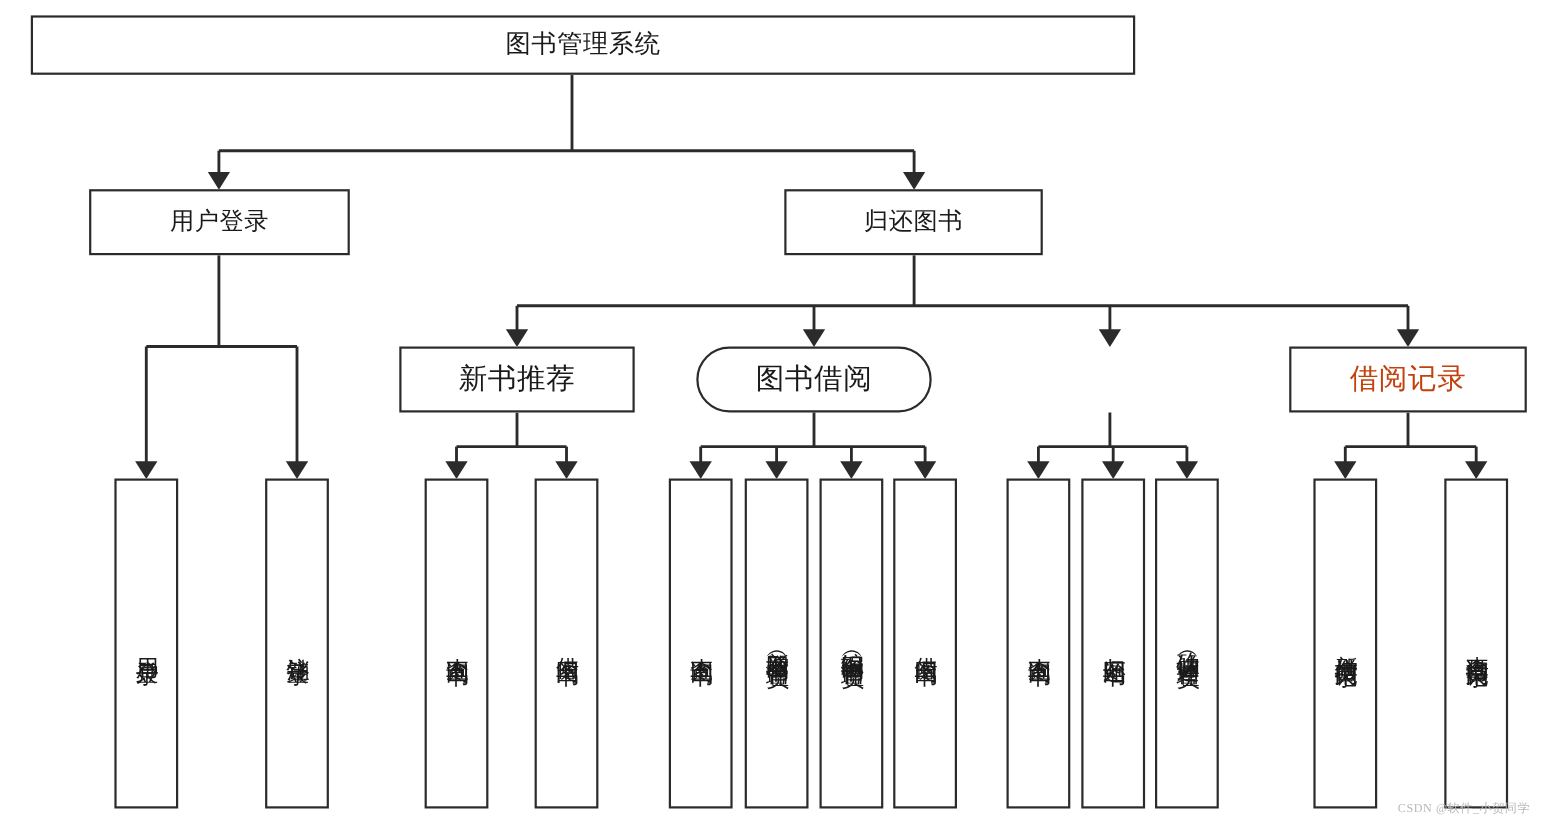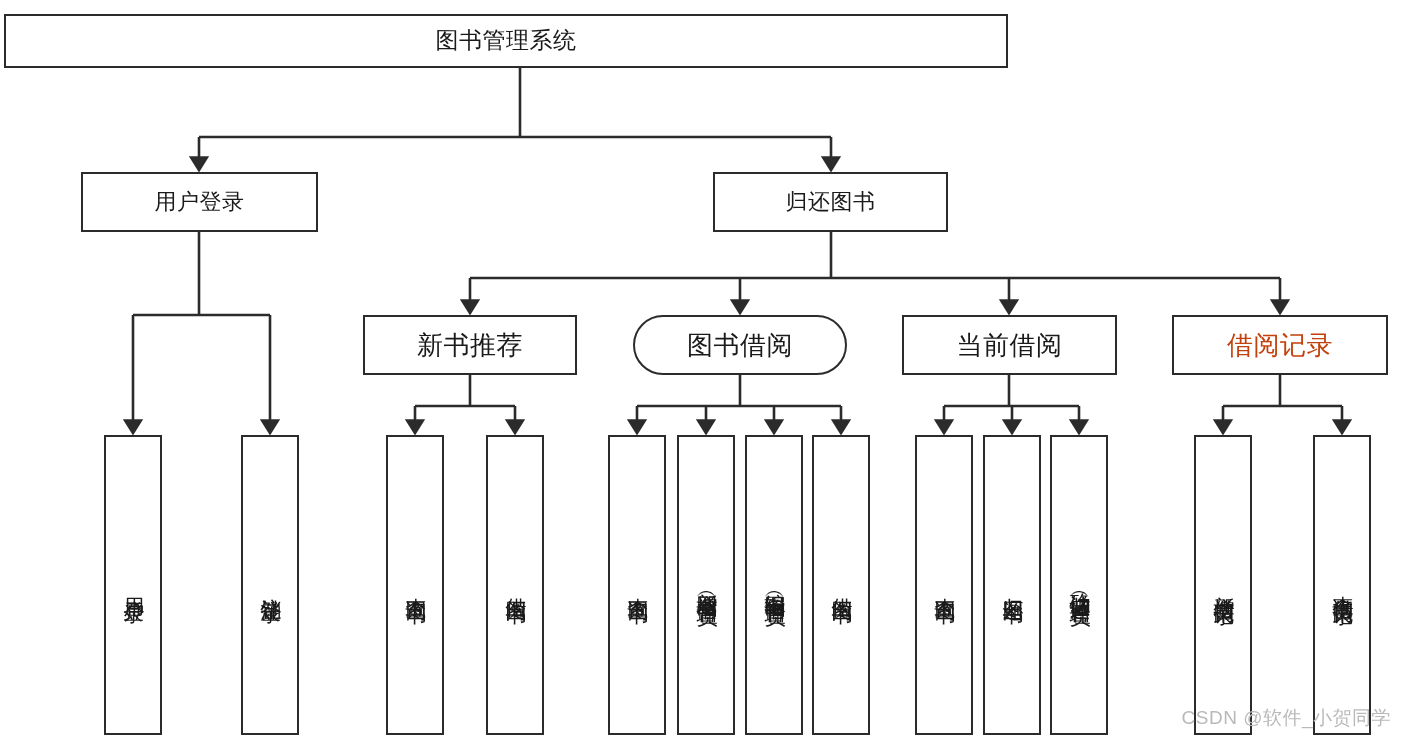--- a/index.html
+++ b/index.html
@@ -55,26 +55,26 @@
     white-space: normal;
     max-height: 100%;
   }
   .node.root .lbl { font-size: 23px; }
   .node.l1 .lbl { font-size: 22px; }
   .node.l2 .lbl { font-size: 26px; }
 
   #watermark {
     position: absolute;
     right: 14px;
-    bottom: 16px;
-    font-size: 19px;
+    bottom: 5px;
+    font-size: 11px;
     color: #b9b9b9;
     letter-spacing: 0.5px;
     white-space: nowrap;
-    font-family: Liberation Sans, sans-serif;
+    font-family: Liberation Serif, serif;
   }
 </style>
 </head>
 <body>
 
 <div id="canvas">
 
   <svg id="connectors" viewBox="0 0 1405 747" xmlns="http://www.w3.org/2000/svg">
     <defs>
       <marker id="arrow" markerWidth="9" markerHeight="9" refX="2.2" refY="4.5" orient="auto" markerUnits="strokeWidth">
@@ -118,39 +118,36 @@
       <path d="M1012,406 L1012,425" marker-end="url(#arrow)"></path>
       <path d="M1079,406 L1079,425" marker-end="url(#arrow)"></path>
 
       <path d="M1280,375 L1280,406"></path>
       <path d="M1223,406 L1342,406"></path>
       <path d="M1223,406 L1223,425" marker-end="url(#arrow)"></path>
       <path d="M1342,406 L1342,425" marker-end="url(#arrow)"></path>
     </g>
   </svg>
 
-  <div class="node root" style="left: 4px; top: 14px; width: 1004px; height: 54px; border-color: rgb(43, 43, 43); background: rgb(255, 255, 255); color: rgb(26, 26, 26);">
+  <div class="node root" style="left: 28px; top: 14px; width: 1004px; height: 54px; border-color: rgb(43, 43, 43); background: rgb(255, 255, 255); color: rgb(26, 26, 26);">
     <span class="lbl">图书管理系统</span>
   </div>
 
   <div class="node l1" style="left: 81px; top: 172px; width: 237px; height: 60px; border-color: rgb(43, 43, 43); background: rgb(255, 255, 255); color: rgb(26, 26, 26);">
     <span class="lbl">用户登录</span>
   </div>
   <div class="node l1" style="left: 713px; top: 172px; width: 235px; height: 60px; border-color: rgb(43, 43, 43); background: rgb(255, 255, 255); color: rgb(26, 26, 26);">
     <span class="lbl">归还图书</span>
   </div>
 
   <div class="node l2" style="left: 363px; top: 315px; width: 214px; height: 60px; border-color: rgb(43, 43, 43); background: rgb(255, 255, 255); color: rgb(26, 26, 26);">
     <span class="lbl">新书推荐</span>
   </div>
   <div class="node l2" style="left: 633px; top: 315px; width: 214px; height: 60px; border-color: rgb(43, 43, 43); background: rgb(255, 255, 255); color: rgb(26, 26, 26); border-radius: 30px;">
     <span class="lbl">图书借阅</span>
-  </div>
-  <div class="node l2" style="left: 902px; top: 315px; width: 215px; height: 60px; border-color: rgb(43, 43, 43); background: rgb(255, 255, 255); color: rgb(26, 26, 26);">
-    <span class="lbl">当前借阅</span>
   </div>
   <div class="node l2" style="left: 1172px; top: 315px; width: 216px; height: 60px; border-color: rgb(43, 43, 43); background: rgb(255, 255, 255); color: #c2410c;">
     <span class="lbl">借阅记录</span>
   </div>
 
   <div class="node vert" style="left: 104px; top: 435px; width: 58px; height: 300px; border-color: rgb(43, 43, 43); background: rgb(255, 255, 255); color: rgb(26, 26, 26);">
     <span class="lbl">用户登录</span>
   </div>
   <div class="node vert" style="left: 241px; top: 435px; width: 58px; height: 300px; border-color: rgb(43, 43, 43); background: rgb(255, 255, 255); color: rgb(26, 26, 26);">
     <span class="lbl">注销登录</span>

